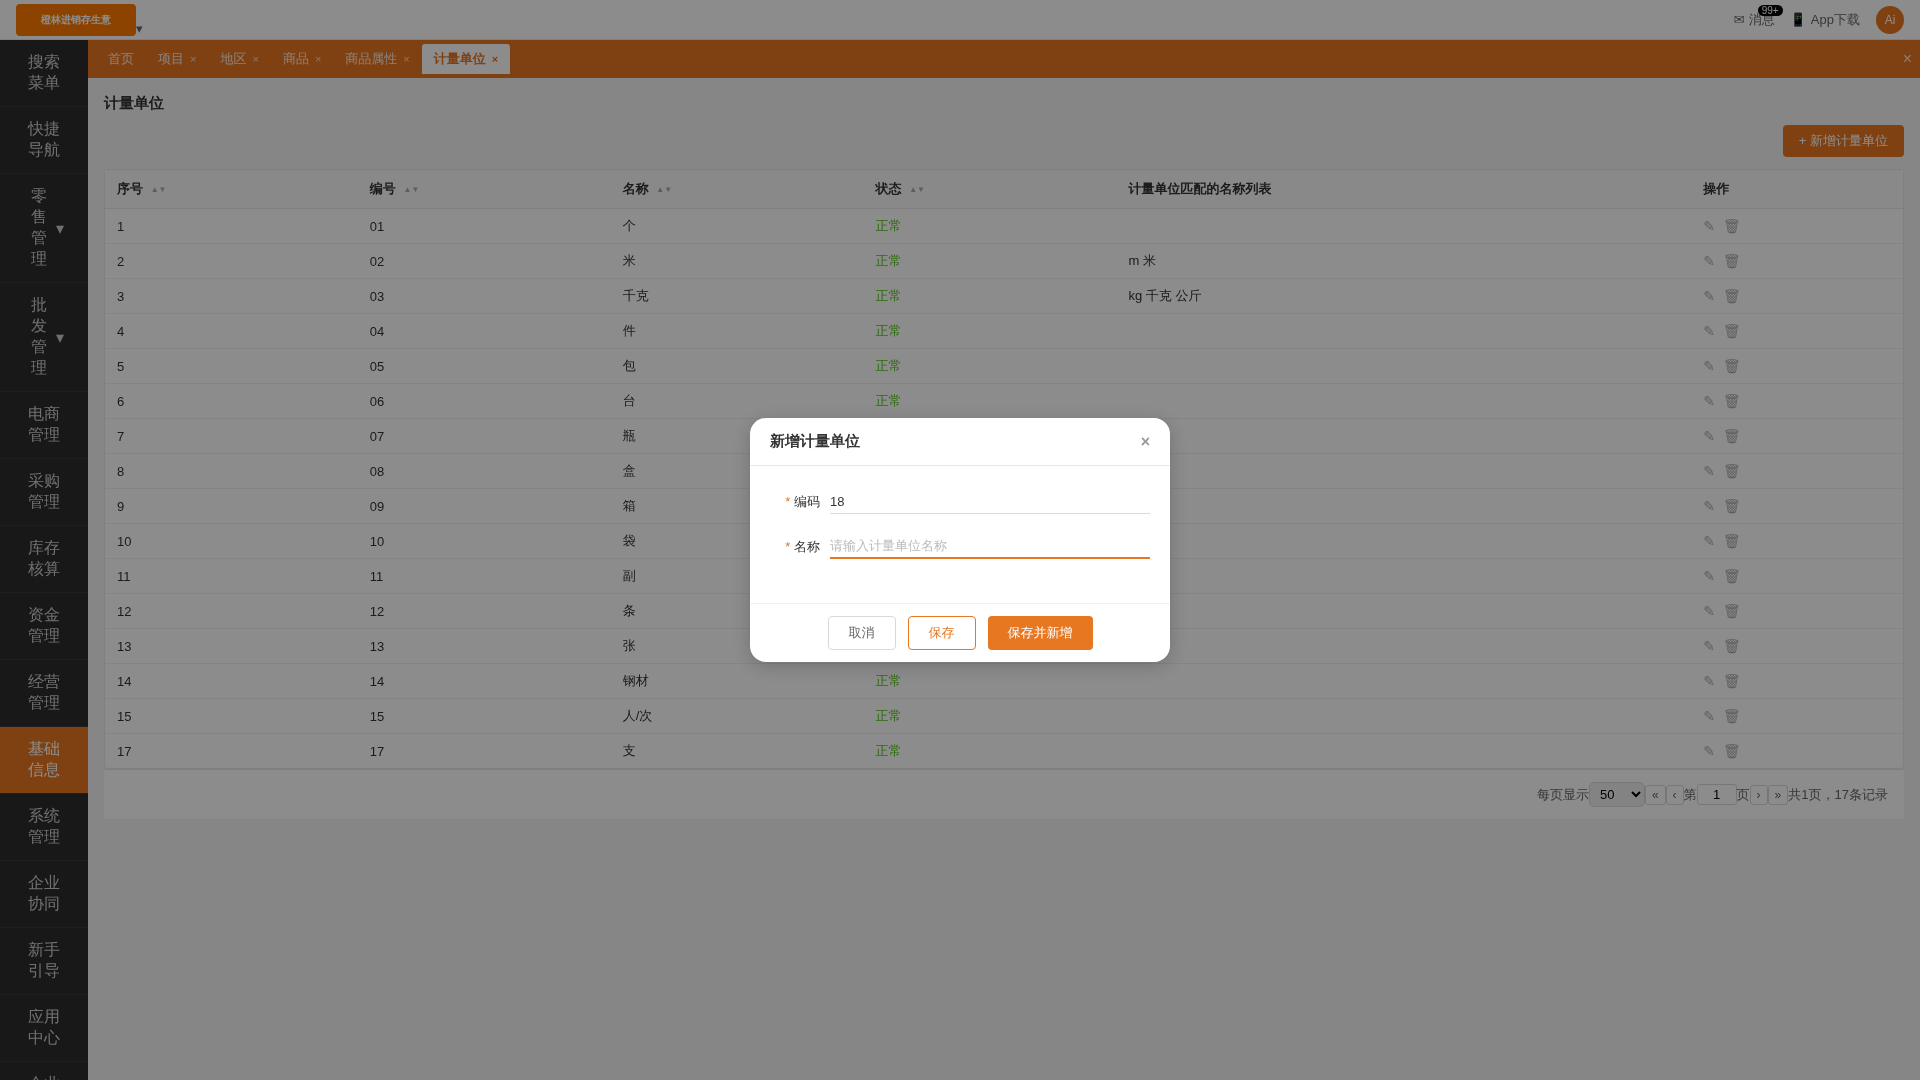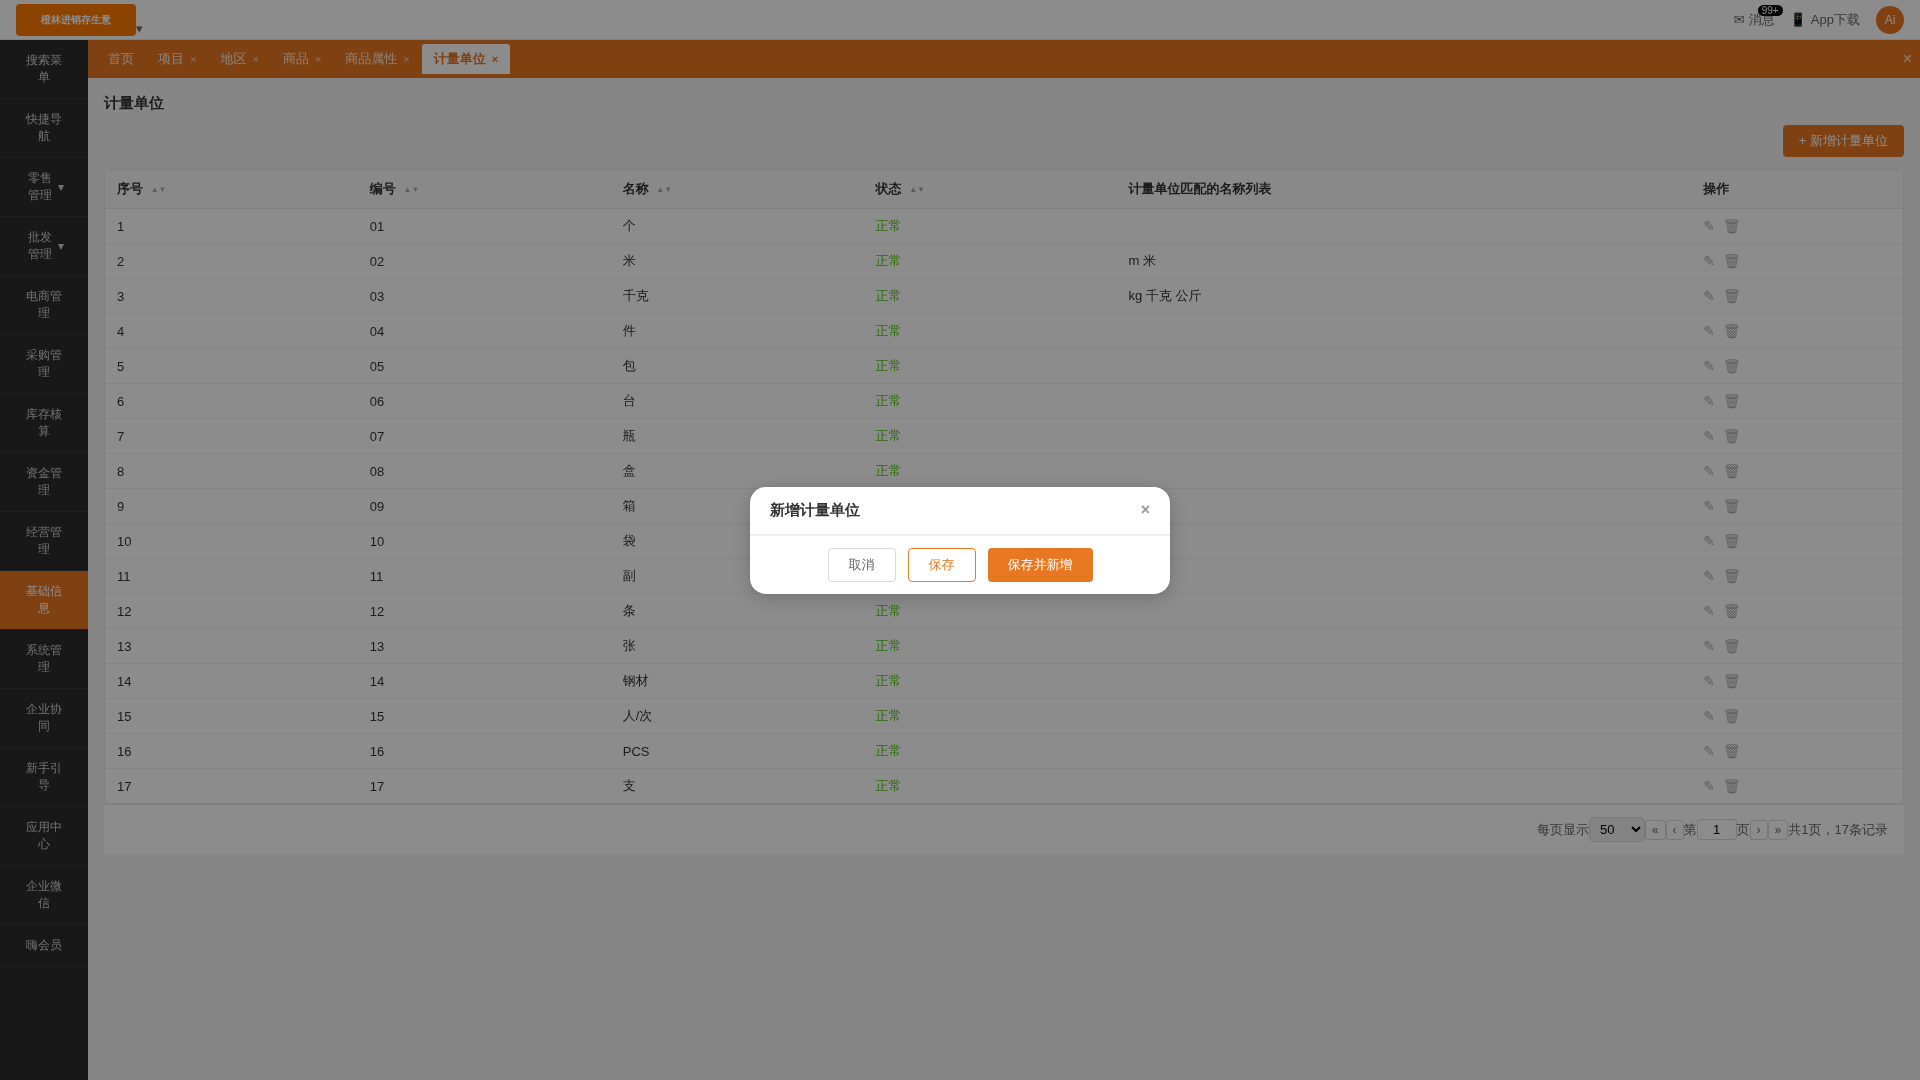--- a/index.html
+++ b/index.html
@@ -33,21 +33,21 @@
       width: 88px;
       background: #2c2c2c;
       color: #ccc;
       display: flex;
       flex-direction: column;
       overflow-y: auto;
     }
     .sidebar-item {
       padding: 12px 24px;
       text-align: center;
-      font-size: 12px;
+      font-size: 16px;
       cursor: pointer;
       color: #ccc;
       border-bottom: 1px solid #3a3a3a;
     }
     .sidebar-item.active { background: #e87722; color: #fff; }
     .sidebar-item-with-arrow { display: flex; align-items: center; justify-content: center; gap: 2px; }
 
     
     .main { flex: 1; display: flex; flex-direction: column; overflow: hidden; }
 
@@ -497,33 +497,20 @@
       <td><span class="status-normal">正常</span></td>
       <td></td>
       <td>
         <div class="op-icons">
           <span class="op-icon">✎</span>
           <span class="op-icon">🗑</span>
         </div>
       </td>
     </tr>
               <tr>
-      <td>16</td>
-      <td>16</td>
-      <td>PCS</td>
-      <td><span class="status-normal">正常</span></td>
-      <td></td>
-      <td>
-        <div class="op-icons">
-          <span class="op-icon">✎</span>
-          <span class="op-icon">🗑</span>
-        </div>
-      </td>
-    </tr>
-              <tr>
       <td>17</td>
       <td>17</td>
       <td>支</td>
       <td><span class="status-normal">正常</span></td>
       <td></td>
       <td>
         <div class="op-icons">
           <span class="op-icon">✎</span>
           <span class="op-icon">🗑</span>
         </div>
@@ -553,19 +540,29 @@
     </div>
   </div>
 </div>
 
 <div class="modal-overlay">
   <div class="modal">
     <div class="modal-header">
       <span>新增计量单位</span>
       <span class="modal-close">×</span>
     </div>
+    <div class="modal-body">
+      <div class="form-row">
+        <span class="form-label form-label-required">编码</span>
+        <input class="form-input" type="text" value="18" style="">
+      </div>
+      <div class="form-row">
+        <span class="form-label form-label-required">名称</span>
+        <input class="form-input active-border" type="text" placeholder="请输入计量单位名称" style="">
+      </div>
+    </div>
     <div class="modal-footer">
       <button class="btn-cancel">取消</button>
       <button class="btn-save">保存</button>
       <button class="btn-save-new">保存并新增</button>
     </div>
   </div>
 </div>
 
 </body></html>

